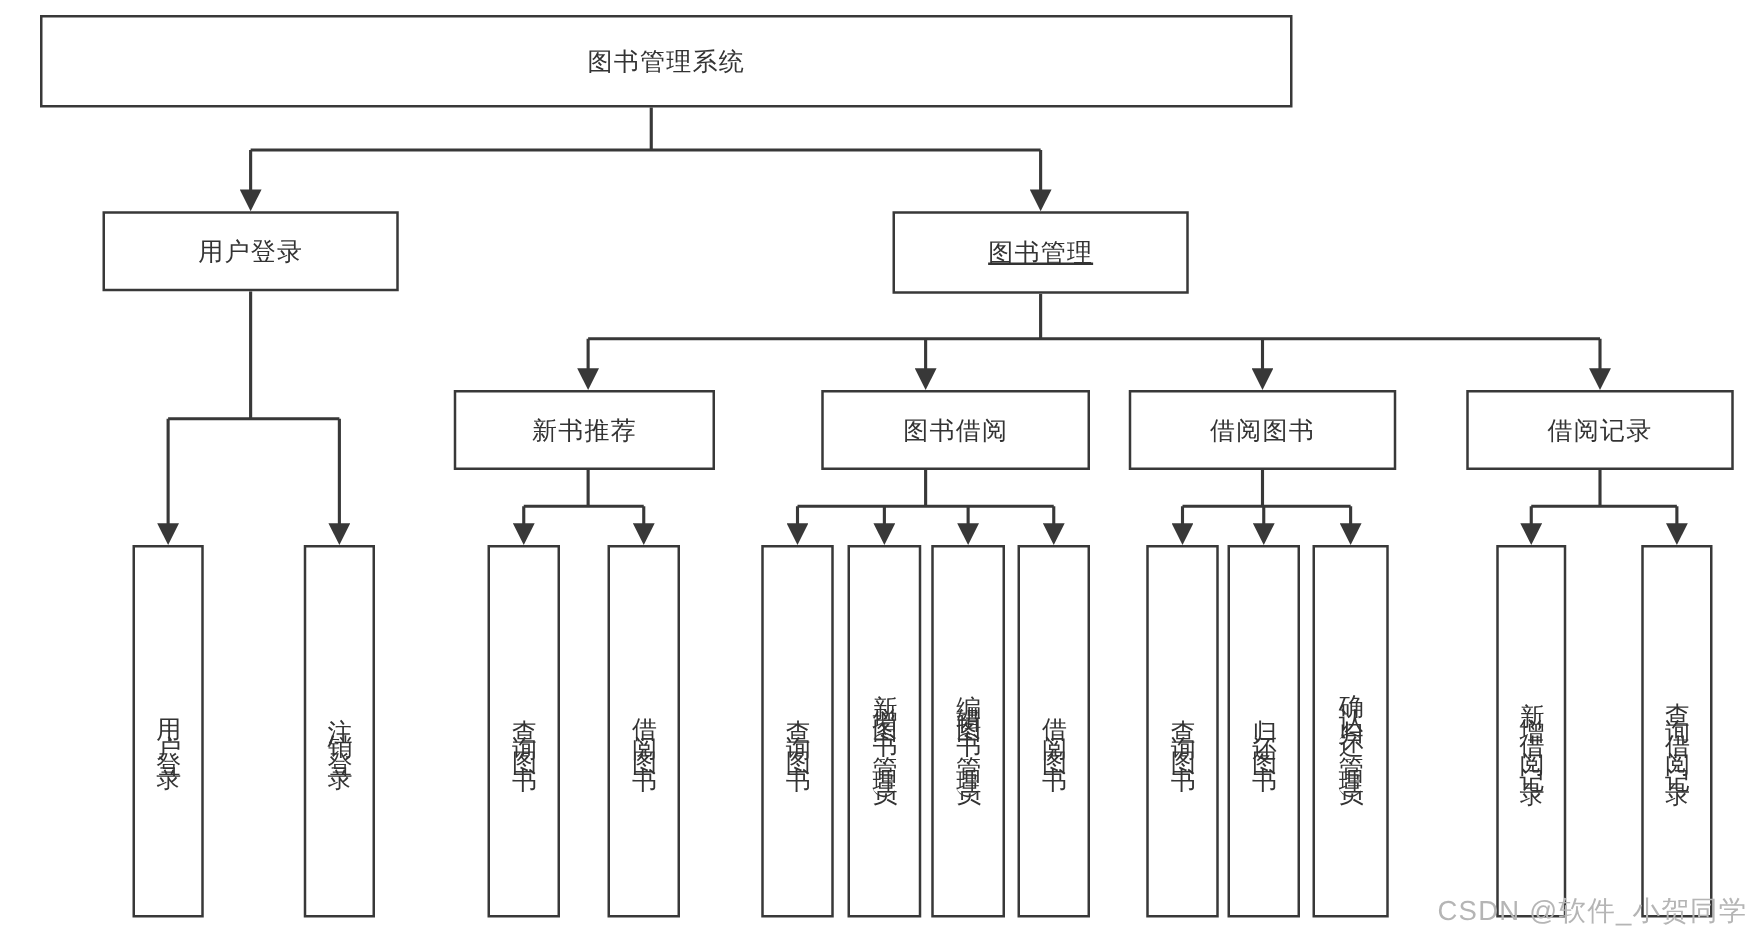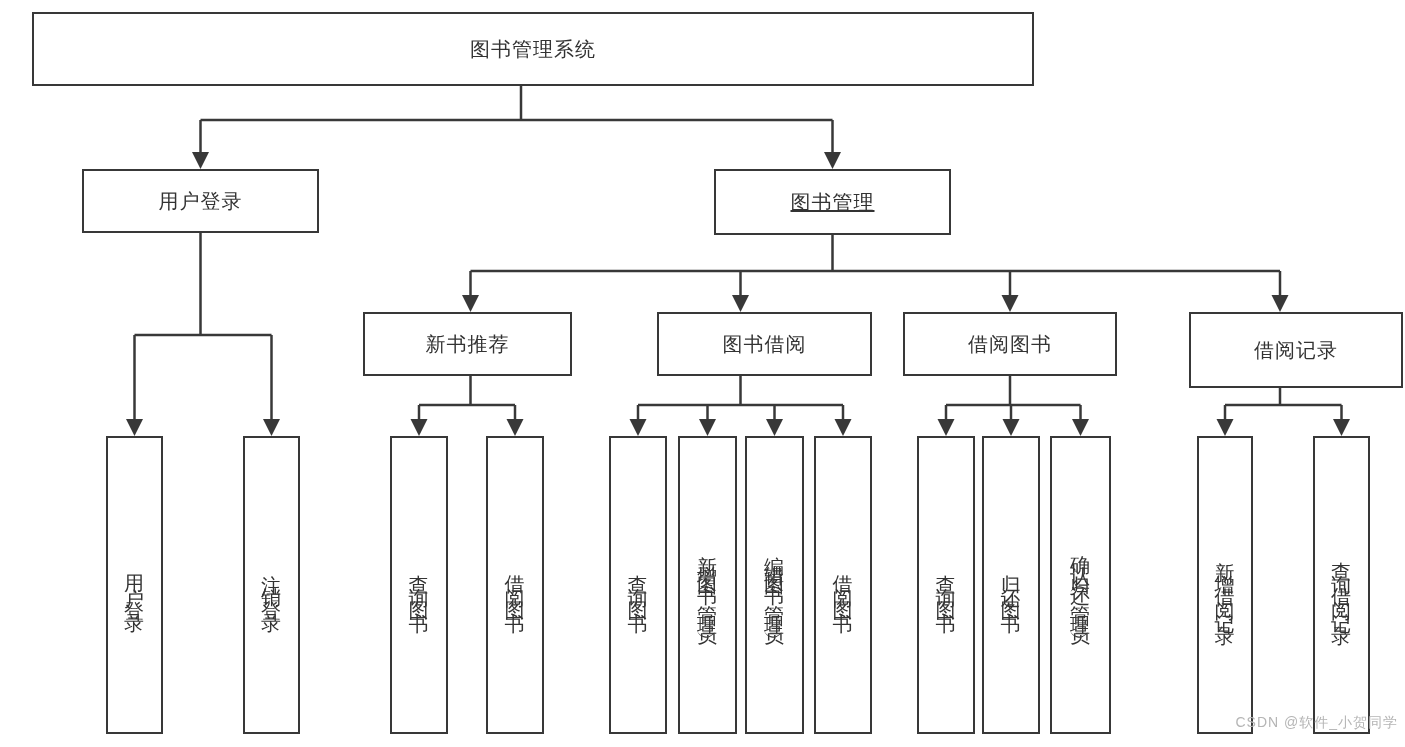--- a/index.html
+++ b/index.html
@@ -43,41 +43,41 @@
   }
   .vbox .vtext.tight { letter-spacing: 10px; }
 
   
   .b-root { left: 32px;  top: 12px;  width: 1002px; height: 74px; }
   .b-l2a  { left: 82px;  top: 169px; width: 237px;  height: 64px; }
   .b-l2b  { left: 714px; top: 169px; width: 237px;  height: 66px; text-decoration: underline; }
   .b-l3a  { left: 363px; top: 312px; width: 209px;  height: 64px; justify-content: center; }
   .b-l3b  { left: 633px; top: 312px; width: 215px;  height: 64px; margin-left: 24px; }
   .b-l3c  { left: 903px; top: 312px; width: 214px;  height: 64px; }
-  .b-l3d  { left: 1173px;top: 312px; width: 214px;  height: 76px; margin-left: 16px; }
+  .b-l3d  { left: 1173px;top: 312px; width: 214px;  height: 64px; }
   .leaf   { top: 436px; height: 298px; }
   .b-g1a { left: 106px;  width: 57px; }
   .b-g1b { left: 243px;  width: 57px; }
   .b-g2a { left: 390px;  width: 58px; }
   .b-g2b { left: 486px;  width: 58px; }
   .b-g3a { left: 609px;  width: 58px; }
   .b-g3b { left: 678px;  width: 59px; }
   .b-g3c { left: 745px;  width: 59px; }
   .b-g3d { left: 814px;  width: 58px; }
   .b-g4a { left: 917px;  width: 58px; }
   .b-g4b { left: 982px;  width: 58px; }
   .b-g4c { left: 1050px; width: 61px; }
   .b-g5a { left: 1197px; width: 56px; }
   .b-g5b { left: 1313px; width: 57px; }
 
   .watermark {
     position: absolute;
     right: 7px;
     top: 714px;
-    font-size: 14px;
+    font-size: 22px;
     color: #b5b5b5;
     letter-spacing: 1px;
     z-index: 10;
   }
 </style>
 </head>
 <body>
 
 <div class="canvas">
 

